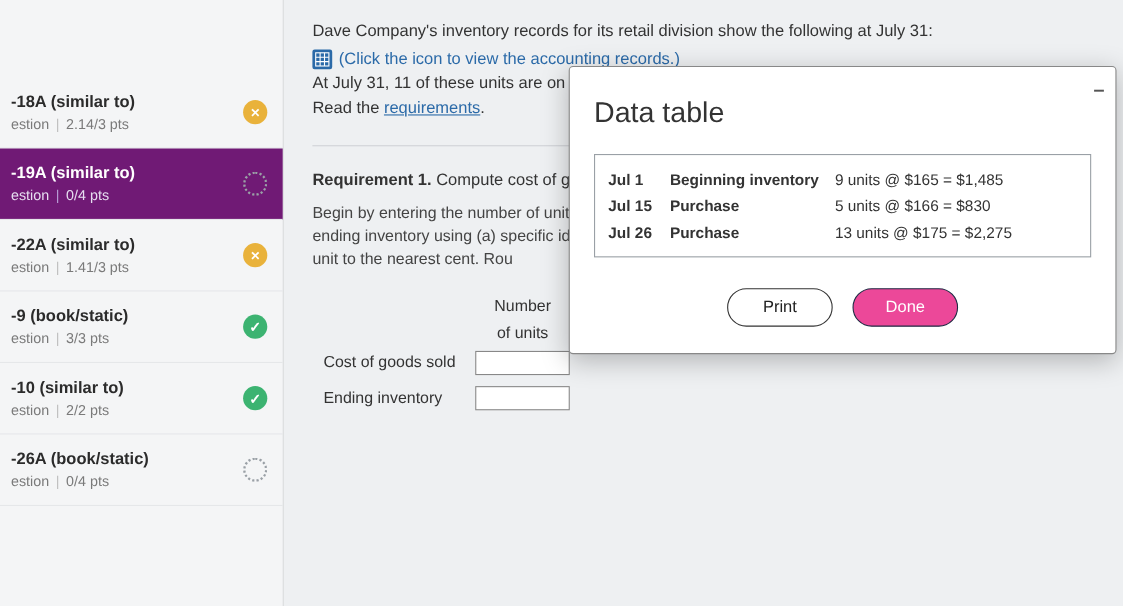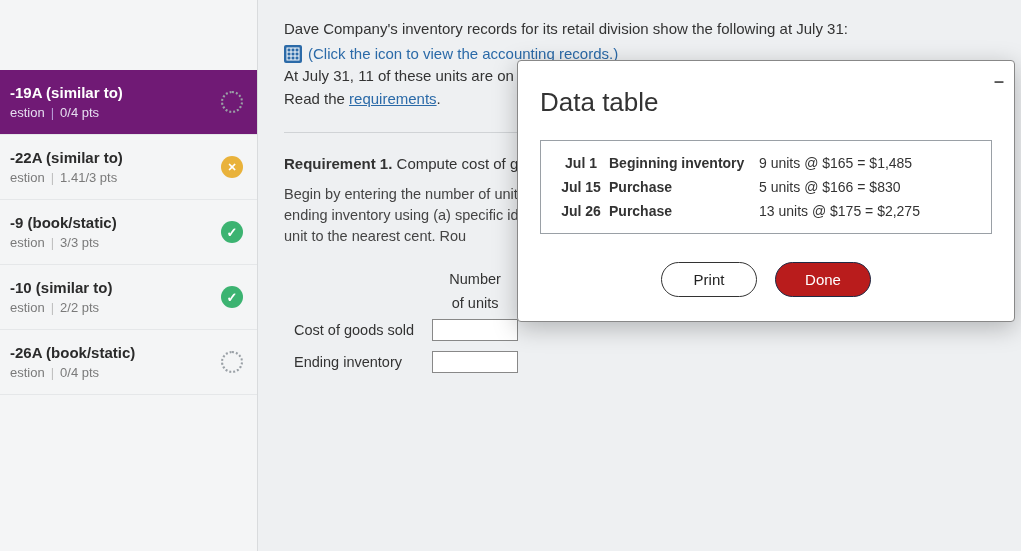--- a/index.html
+++ b/index.html
@@ -36,33 +36,40 @@
   .units-table .hdr { text-align:center; padding-bottom:2px; }
   .units-table td { padding: 4px 8px; }
   .num-input { width: 86px; height: 22px; border:1px solid #888; background:#fff; font-size:13px; padding:0 4px; }
   
   .modal { position:absolute; top:60px; right:6px; width:498px; background:#fff; border:1px solid #888; border-radius:4px; box-shadow: 0 6px 24px rgba(0,0,0,.25); padding: 26px 22px 24px 22px; }
   .modal-title { font-size:26px; color:#333; margin-bottom:22px; }
   .modal-ctrls { position:absolute; top:10px; right:10px; display:flex; gap:10px; font-size:18px; color:#555; }
   .modal-ctrls span { cursor:pointer; font-weight:700; }
   .data-table { width:100%; border:1px solid #9aa0a6; padding:10px 12px; }
   .data-row { display:grid; grid-template-columns: 56px 150px 1fr; font-size:14px; color:#333; padding:4px 0; }
-  .data-row .date { font-weight:700;text-align:center; }
+  .data-row .date { font-weight:700; }
   .data-row .desc { font-weight:700; }
   .modal-actions { display:flex; justify-content:center; gap:18px; margin-top:28px; }
   .btn { min-width:96px; padding:8px 22px; border-radius:22px; font-size:15px; cursor:pointer; text-align:center; }
   .btn-outline { background:#fff; border:1.5px solid #333; color:#222; }
-  .btn-primary { background:#b91c1c; border:1.5px solid #1f2a44; color:#fff; }
+  .btn-primary { background:#ec4899; border:1.5px solid #1f2a44; color:#fff; }
 </style>
 </head>
 <body>
 
 <div class="app">
 
   <div class="sidebar">
+    <div class="q-item">
+      <div class="q-title">-18A (similar to)</div>
+      <div class="q-sub">
+        <span>estion</span><span class="sep">|</span><span>2.14/3 pts</span>
+      </div>
+      <div class="status partial"></div>
+    </div>
     <div class="q-item active">
       <div class="q-title">-19A (similar to)</div>
       <div class="q-sub">
         <span>estion</span><span class="sep">|</span><span>0/4 pts</span>
       </div>
       <div class="status open"></div>
     </div>
     <div class="q-item">
       <div class="q-title">-22A (similar to)</div>
       <div class="q-sub">

